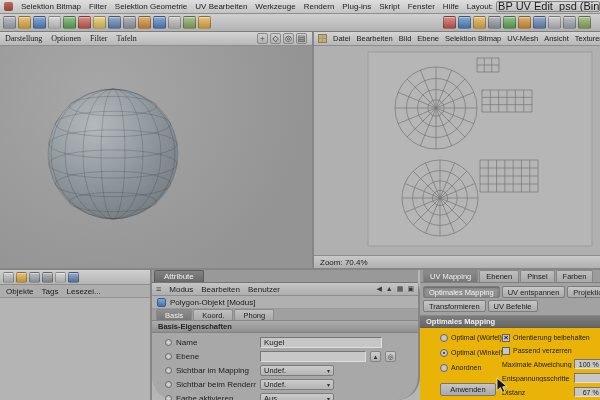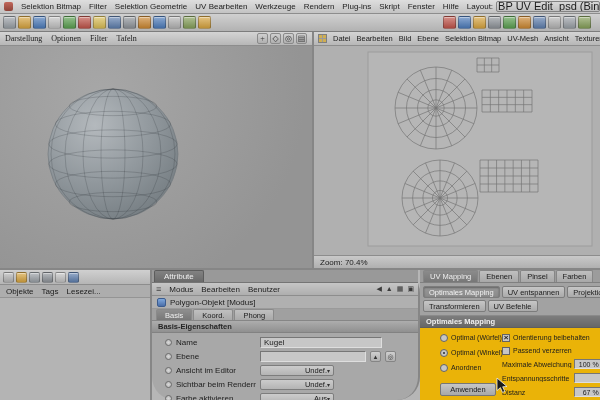--- a/index.html
+++ b/index.html
@@ -80,21 +80,21 @@
   .attr-body { flex:1; padding:3px 5px; display:flex; flex-direction:column; gap:2px; }
   .arow { height:12px; display:flex; align-items:center; gap:4px; font-size:8px; }
   .adot { width:7px; height:7px; flex:0 0 7px; margin-left:8px; border:1px solid #6c6c6c; border-radius:50%;
           background:radial-gradient(#d8d8d8,#b2b2b2); }
   .alabel { width:80px; flex:0 0 80px; white-space:nowrap; overflow:hidden; }
   .ainp { height:11px; background:#c7c7c7; border:1px solid; border-color:#767676 #dedede #dedede #767676;
           display:flex; align-items:center; padding:0 3px; font-size:8px; }
   .w-name { width:122px; }
   .w-ebene { width:106px; }
   .adrop { width:74px; height:11px; background:linear-gradient(#cccccc,#b4b4b4); border:1px solid #7d7d7d; border-radius:2px;
-           display:flex; align-items:center; justify-content:flex-end; padding:0 3px; font-size:7.5px; }
+           display:flex; align-items:center; justify-content:space-between; padding:0 3px; font-size:7.5px; }
   .darr { font-size:6px; color:#333; }
   .mini-btn { width:11px; height:11px; font-size:7px; line-height:9px; text-align:center; color:#333;
               background:linear-gradient(#cfcfcf,#b0b0b0); border:1px solid #858585; border-radius:2px; }
 
   .uvm { flex:1; display:flex; flex-direction:column; background:#eab308; }
   .uvm-tabs { height:13px; flex:0 0 13px; display:flex; align-items:flex-end; gap:1px; padding:0 3px;
               background:#9c9c9c; border-bottom:1px solid #808080; font-size:7.5px; }
   .uvm-tab { height:12px; display:flex; align-items:center; padding:0 6px; background:linear-gradient(#bfbfbf,#a8a8a8);
              border:1px solid #868686; border-bottom:none; border-radius:2px 2px 0 0; }
   .uvm-tab.active { background:linear-gradient(#8b8b8b,#777777); color:#efefef; }
@@ -370,21 +370,21 @@
         </div>
         <div class="arow">
           <span class="adot"></span>
           <span class="alabel">Ebene</span>
           <span class="ainp w-ebene"></span>
           <span class="mini-btn">▴</span>
           <span class="mini-btn">◎</span>
         </div>
         <div class="arow">
           <span class="adot"></span>
-          <span class="alabel">Ansicht im Editor</span>
+          <span class="alabel">Sichtbar im Mapping</span>
           <span class="adrop">
             <span>Undef.</span>
             <span class="darr">▾</span>
           </span>
         </div>
         <div class="arow">
           <span class="adot"></span>
           <span class="alabel">Sichtbar beim Rendern</span>
           <span class="adrop">
             <span>Undef.</span>

